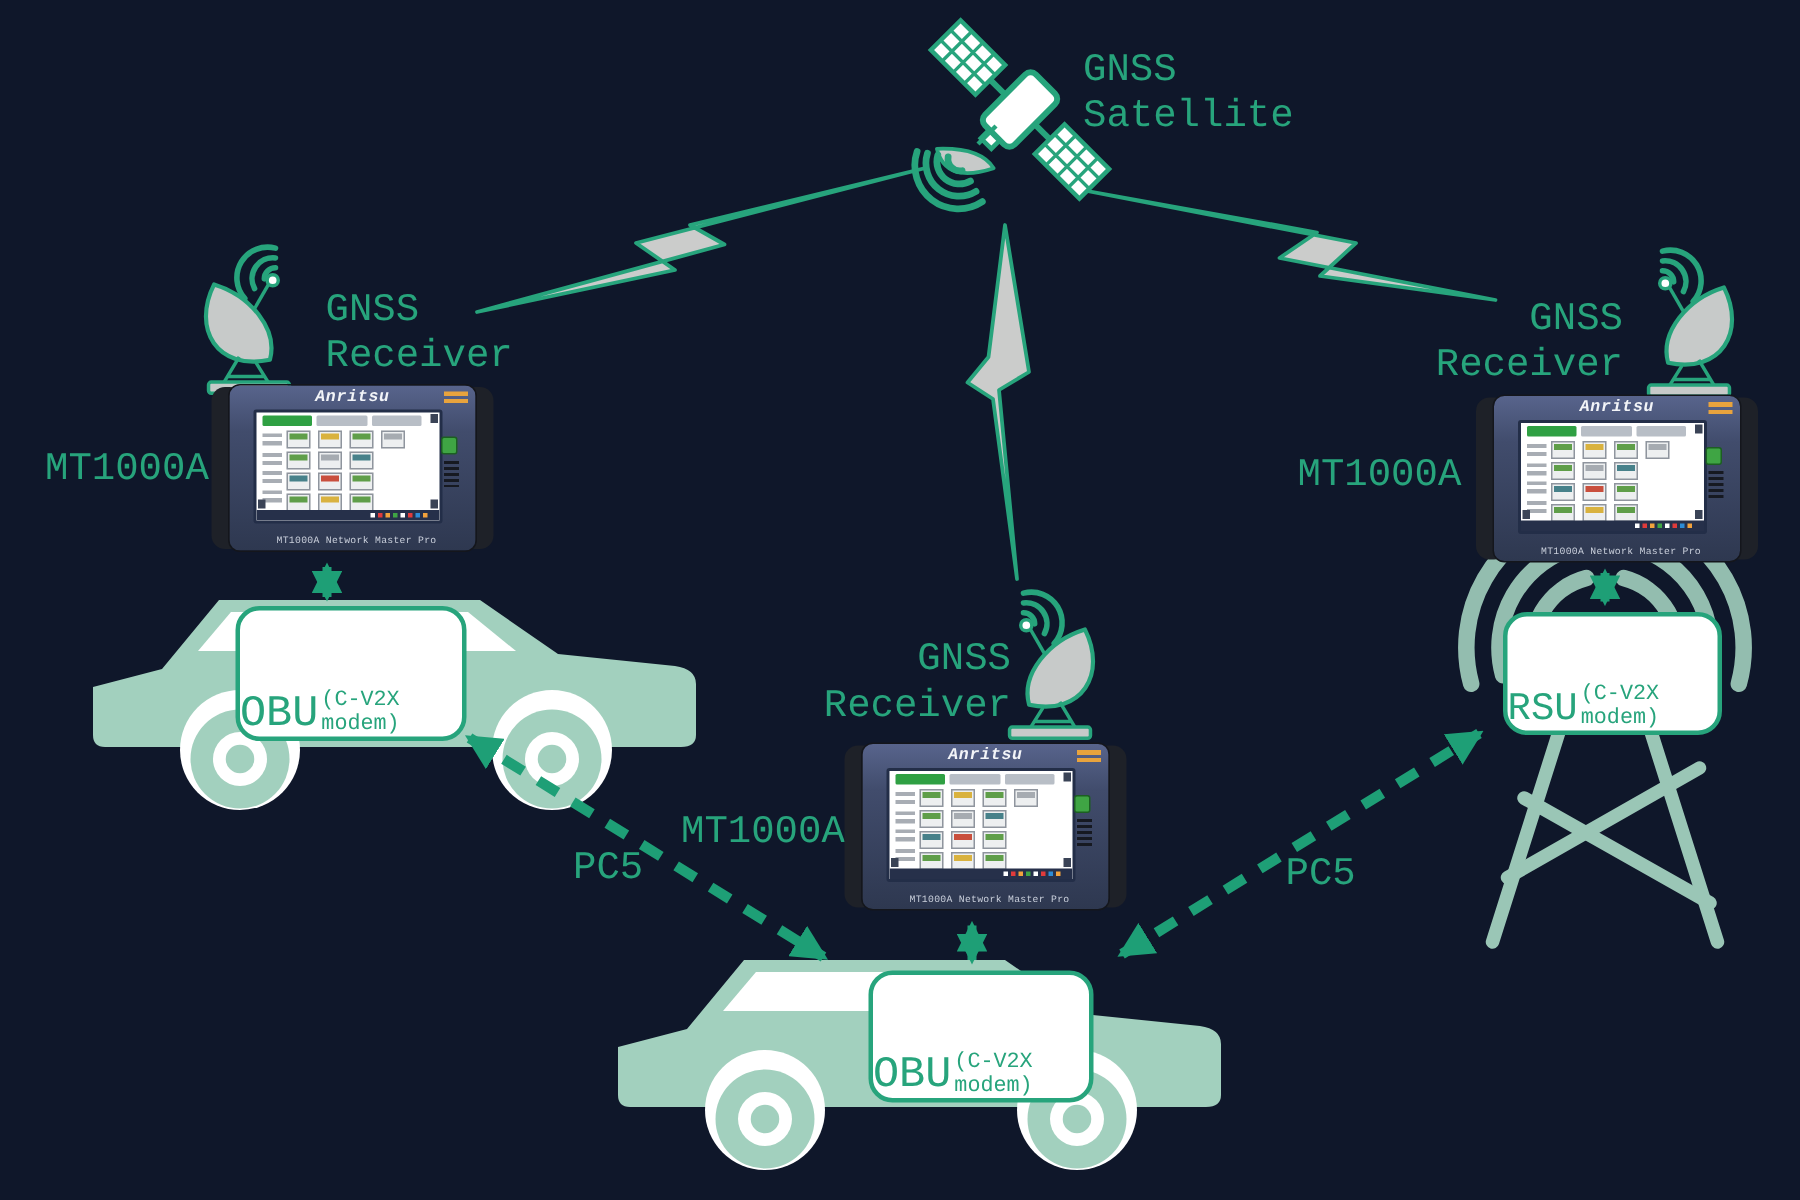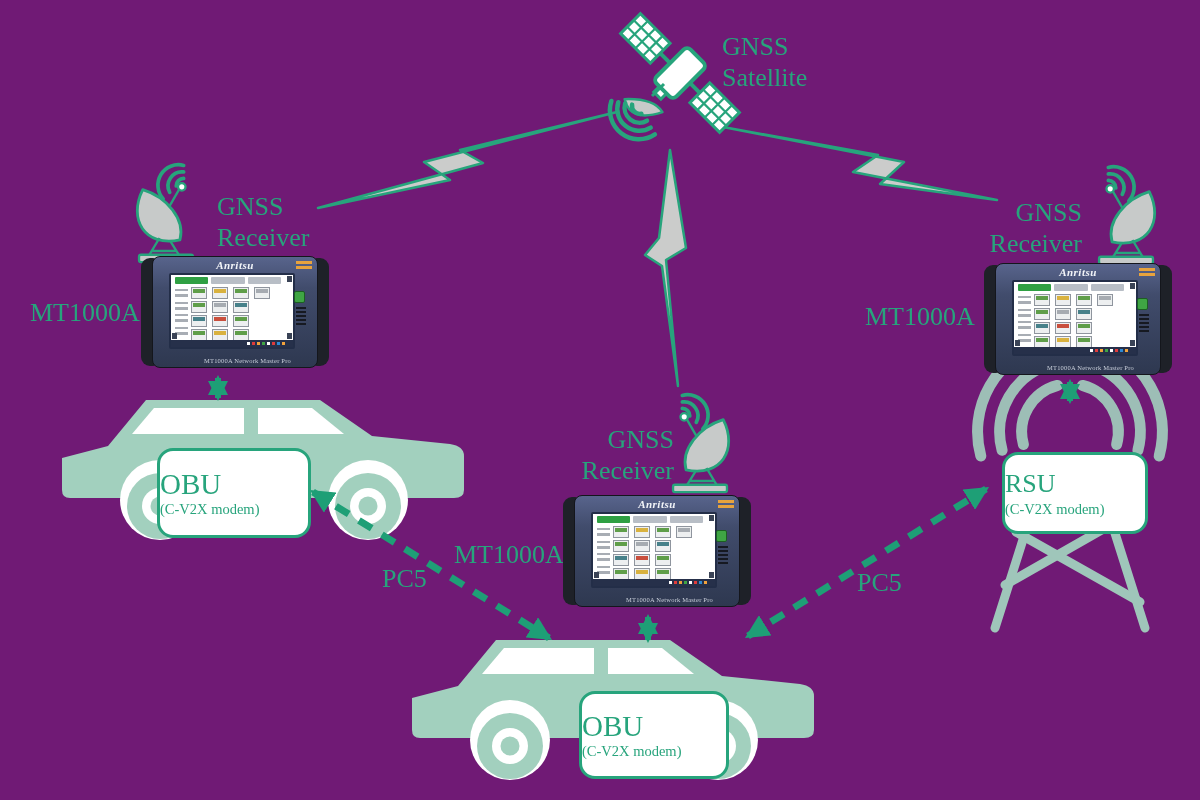--- a/index.html
+++ b/index.html
@@ -1,29 +1,29 @@
 <!DOCTYPE html>
 <html style="--accent: #27A47C; --accent-dark: #1E9F76; --sage: #A2D0BE; --bolt: #CBCCCB;"><head>
 <meta charset="utf-8">
 <style>
   :root{
     --accent:#27A47C; --accent-dark:#1E9F76; --sage:#A2D0BE;
     --bolt:#CBCCCB; --device-face:#39435F;
   }
   html,body{margin:0;padding:0;background:#fff;}
-  #stage{position:relative;width:1200px;height:800px;background:#701a75;overflow:hidden;
-         font-family:Liberation Serif, serif;}
+  #stage{position:relative;width:1200px;height:800px;background:#0f172a;overflow:hidden;
+         font-family:Liberation Mono, monospace;}
   #diagram-canvas{position:absolute;left:0;top:0;}
   .stroke-accent{stroke:var(--accent);} .stroke-accent-dark{stroke:var(--accent-dark);} .fill-accent-dark{fill:var(--accent-dark);}
   .fill-sage{fill:var(--sage);} .stroke-sage{stroke:var(--sage);}
   .fill-bolt{fill:var(--bolt);}
   .lbl{position:absolute;color:var(--accent);font-size:26px;line-height:31px;white-space:nowrap;}
   .lbl.right-align{text-align:right;white-space:normal;}
   .unit-box{position:absolute;background:#fff;border:3.5px solid var(--accent);border-radius:16px;
-    display:flex;flex-direction:column;align-items:flex-start;justify-content:center;gap:2px;margin-top:44px;}
+    display:flex;align-items:flex-end;justify-content:center;gap:2px;}
   .unit-title{color:var(--accent);font-size:29px;line-height:30px;}
   .unit-sub{color:var(--accent);font-size:14.5px;line-height:16px;}
   #rsu-box .unit-title{font-size:26px;}
   
   .device-slot{position:absolute;width:186px;height:112px;}
   .grip{position:absolute;top:2px;bottom:2px;width:21px;background:#1E2128;border-radius:9px;}
   .grip.gl{left:-1px;} .grip.gr{right:-1px;}
   .face{position:absolute;left:10px;right:10px;top:0;bottom:0;border-radius:8px;
     background:linear-gradient(180deg,#58648C 0%,#414C6C 28%,#2E3850 100%);border:1px solid #14161C;}
   .brand{position:absolute;top:2px;left:0;width:100%;text-align:center;color:#F2F4F8;

